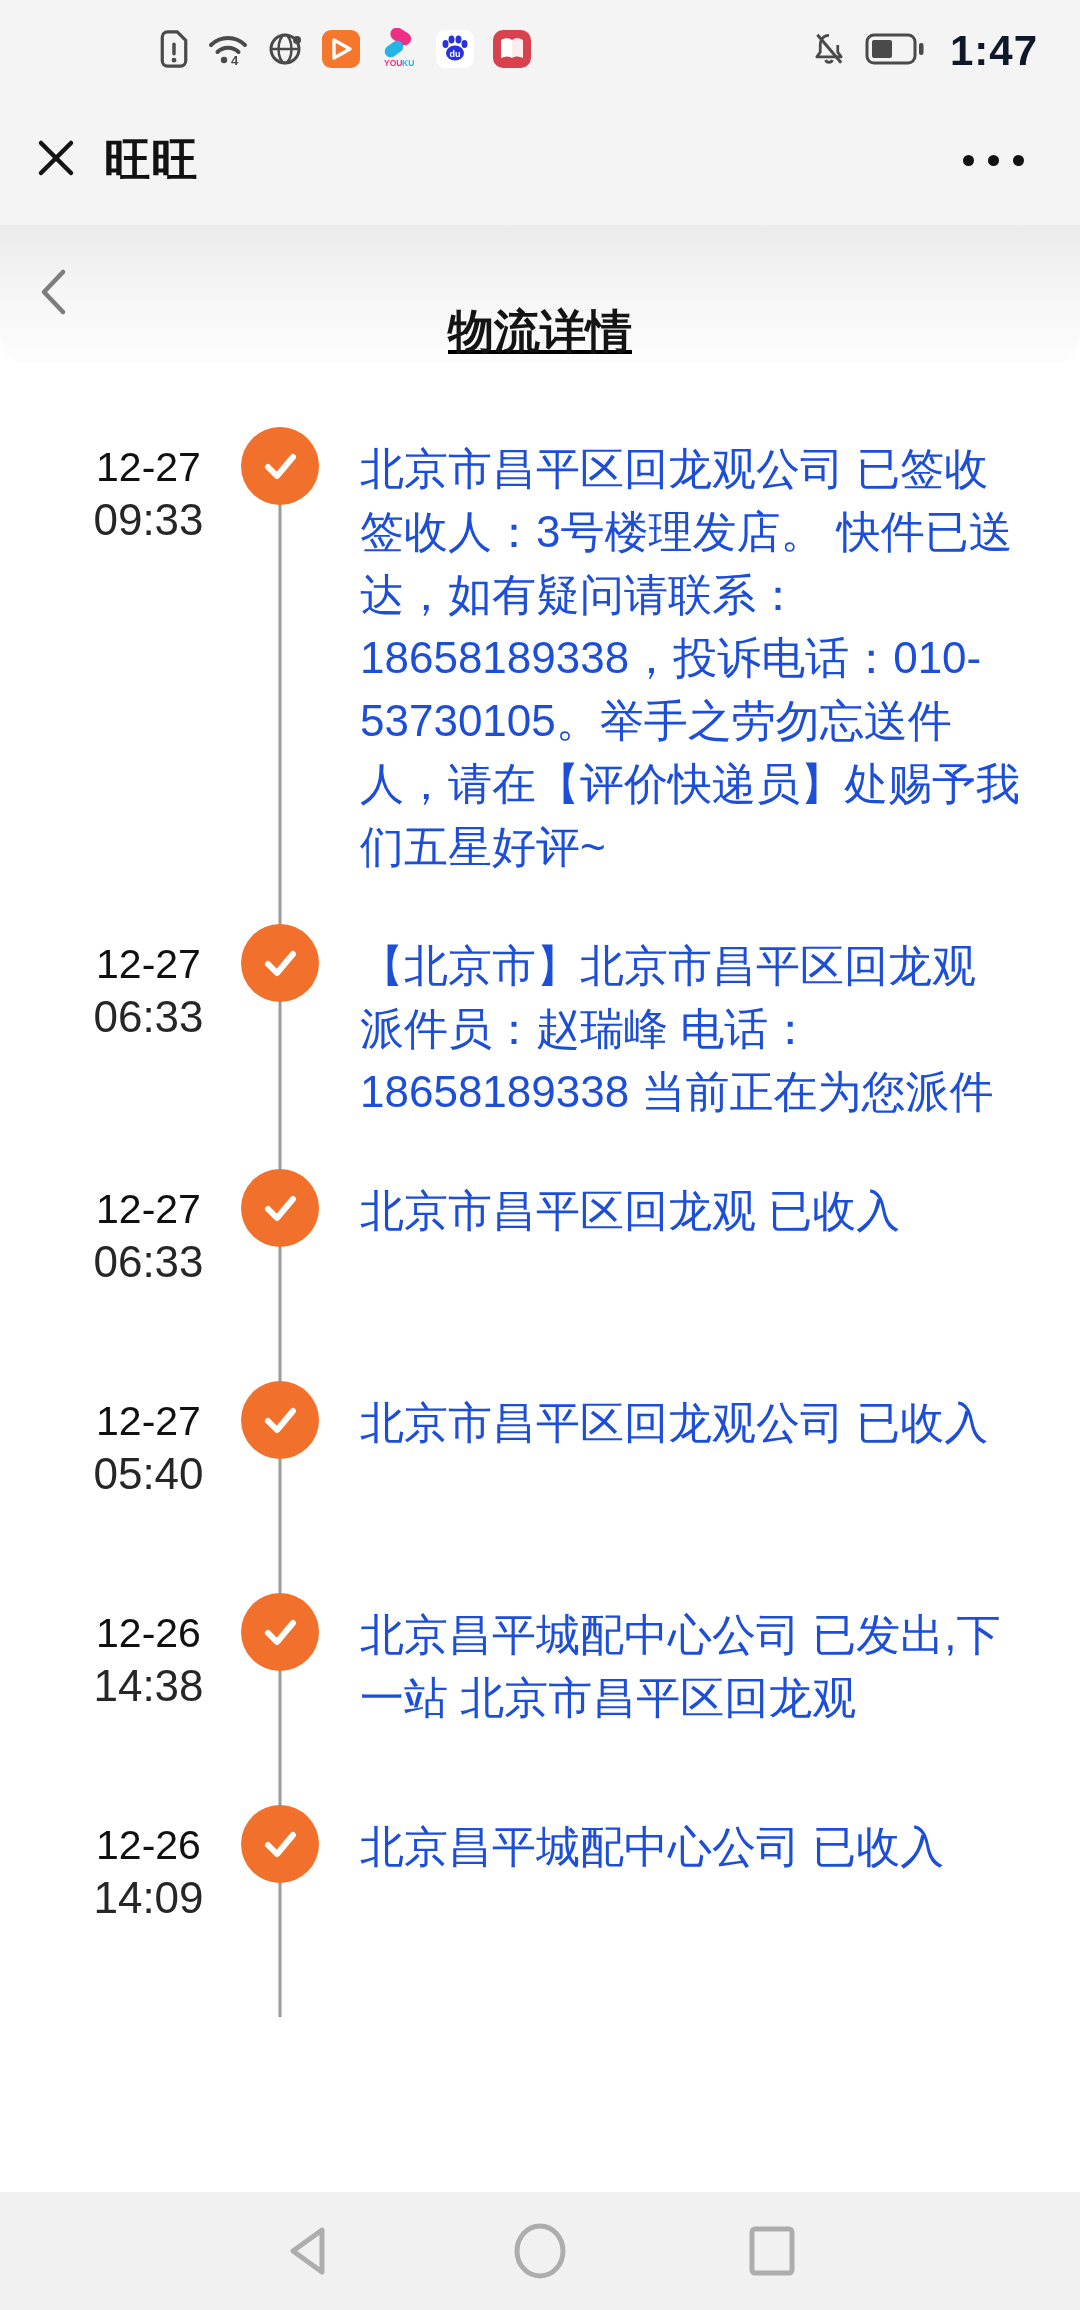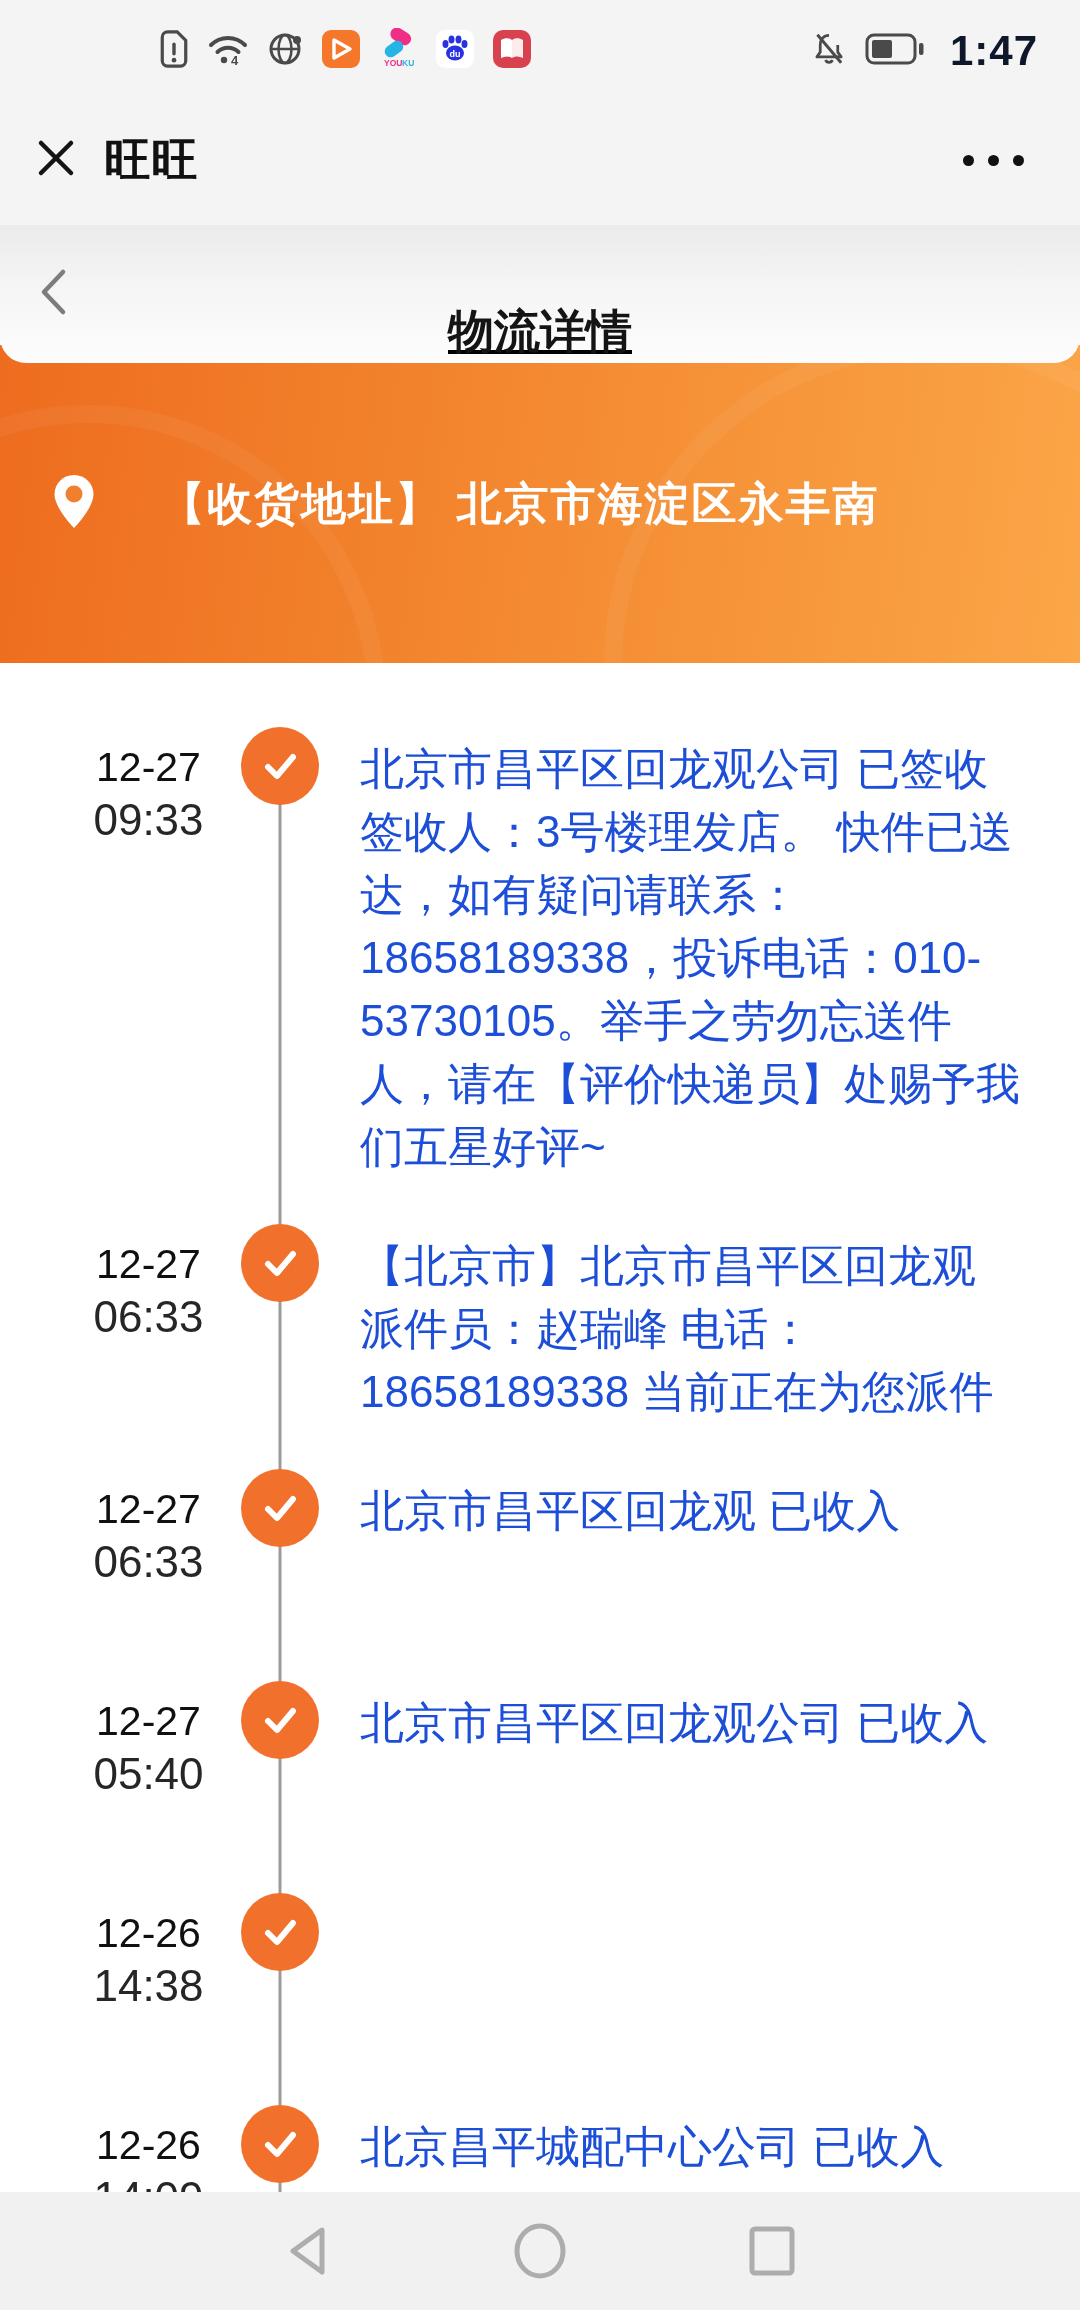--- a/index.html
+++ b/index.html
@@ -153,33 +153,20 @@
 
   <div class="nav-bar">
     <span class="nav-back">
       <svg width="50" height="56" viewBox="0 0 50 56">
           <polyline points="33,8 14,28 33,48" fill="none" stroke="#7d7d7d" stroke-width="4.5" stroke-linecap="round" stroke-linejoin="round"></polyline>
         </svg>
     </span>
     <h1 class="nav-title">物流详情</h1>
   </div>
 
-  <div class="banner">
-    <span class="banner-pin">
-      <svg width="44" height="58" viewBox="0 0 44 58">
-          <path d="M22 2C11 2 2.5 10.5 2.5 21.5 2.5 35 22 55 22 55s19.5-20 19.5-33.5C41.5 10.5 33 2 22 2z" fill="#ffffff"></path>
-          <circle cx="22" cy="21" r="8.5" fill="#f0802f"></circle>
-        </svg>
-    </span>
-    <div class="banner-text">
-      <span>【收货地址】</span>
-      <span> </span>
-      <span>北京市海淀区永丰南</span>
-    </div>
-  </div>
 
   <main class="timeline">
     <div>
         <div class="entry">
     <div class="date-col">
       <div class="entry-date">12-27</div>
       <div class="entry-time">09:33</div>
     </div>
     <div class="node-col">
       <div class="node-line"></div>
@@ -242,20 +229,21 @@
       <div class="entry-time">14:38</div>
     </div>
     <div class="node-col">
       <div class="node-line"></div>
       <div class="node-circle">
         <svg width="42" height="42" viewBox="0 0 42 42">
                 <polyline points="9,22 18,31 34,12" fill="none" stroke="#ffffff" stroke-width="6" stroke-linecap="round" stroke-linejoin="round"></polyline>
               </svg>
       </div>
     </div>
+    <div class="text-col">北京昌平城配中心公司 已发出,下一站 北京市昌平区回龙观</div>
   </div>
         <div class="entry">
     <div class="date-col">
       <div class="entry-date">12-26</div>
       <div class="entry-time">14:09</div>
     </div>
     <div class="node-col">
       <div class="node-line"></div>
       <div class="node-circle">
         <svg width="42" height="42" viewBox="0 0 42 42">

